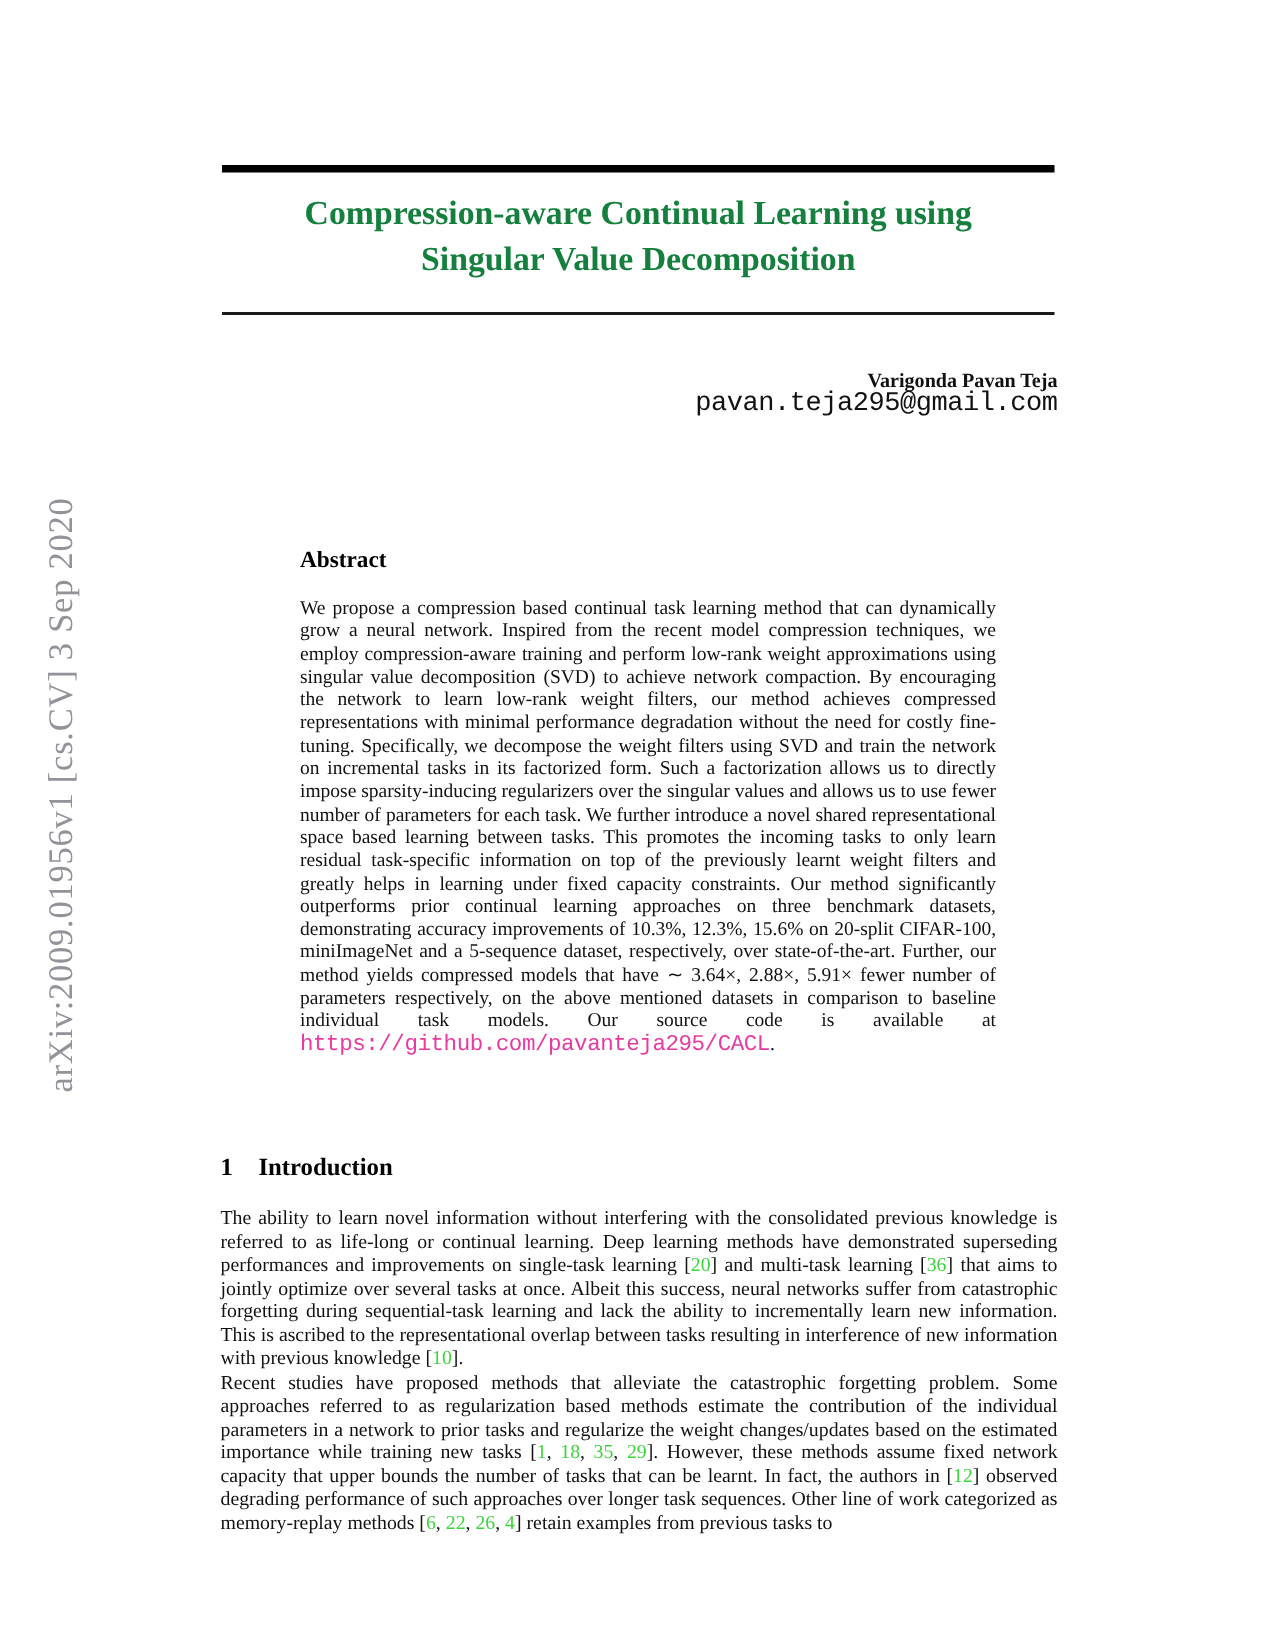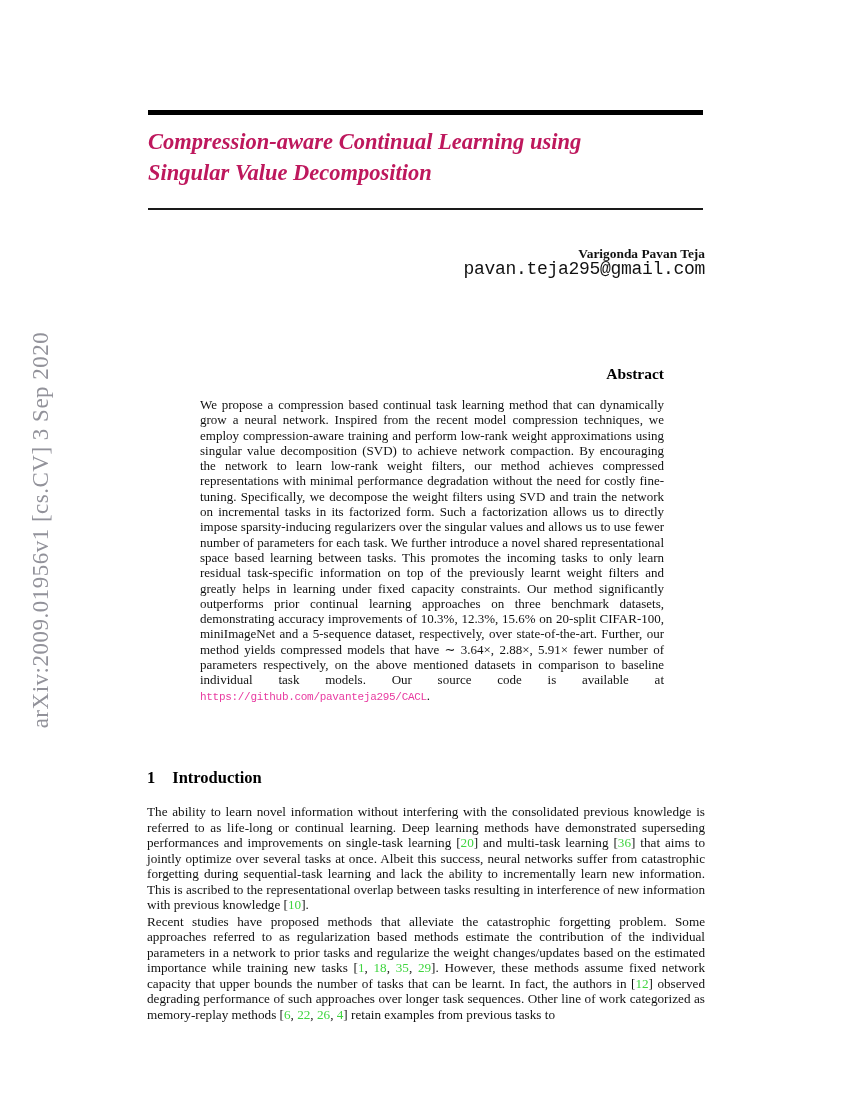--- a/index.html
+++ b/index.html
@@ -20,56 +20,55 @@
     font-size:23px;
     letter-spacing:0.5px;
     color:#92929a;
   }
   
   .rule-thick{position:absolute;left:148px;width:555px;height:5px;background:#000;}
   .rule-thin{position:absolute;left:148px;width:555px;height:2px;background:#1a1a1a;}
   
   .title{
     position:absolute;top:126px;left:148px;width:555px;
-    text-align:left;
+    text-align:center;
     font-size:22.5px;font-weight:bold;line-height:31px;
-    color:#be185d;
-    font-style:italic;
+    color:#15803d;
   }
   
   .authors{
     position:absolute;top:246px;left:145px;width:560px;
     display:flex;
   }
   .author-col{flex:1;text-align:right;font-size:13.4px;line-height:15.5px;}
   .author-name{font-weight:bold;}
   .author-email{font-family:"Liberation Mono", monospace;font-size:18px;letter-spacing:-0.3px;}
   
   .abstract{position:absolute;top:365px;left:200px;width:464px;}
   .abstract-heading{
-    text-align:right;font-weight:bold;font-size:15.5px;margin:0 0 14px 0;color:#000;
+    text-align:left;font-weight:bold;font-size:15.5px;margin:0 0 14px 0;color:#000;
   }
   .abstract-body{
     font-size:13px;line-height:15.3px;text-align:justify;
   }
   
   .intro{position:absolute;top:768px;left:147px;width:558px;}
   .section-heading{
     font-size:16.5px;font-weight:bold;color:#000;margin:0;
   }
   .section-heading .sec-num{margin-right:17px;}
   .para{
     font-size:13.2px;line-height:15.5px;text-align:justify;margin:0;
   }
   .para1{margin-top:16px;}
   .para2{margin-top:1px;}
   
   .s-i{}
   .s-cite{color:var(--cite-color,#3fd43f);}
-  .s-url{color:var(--url-color,#e83aa0);font-family:"Liberation Mono", monospace;font-size:11px;letter-spacing:-0.3px;}
+  .s-url{color:var(--url-color,#e83aa0);font-family:"Liberation Mono", monospace;font-size:15px;letter-spacing:-0.3px;}
 </style>
 </head>
 <body>
 
 <div class="page">
 
   <div class="arxiv-vert">arXiv:2009.01956v1  [cs.CV]  3 Sep 2020</div>
 
   <div class="rule-thick" style="top:110px;"></div>
 

